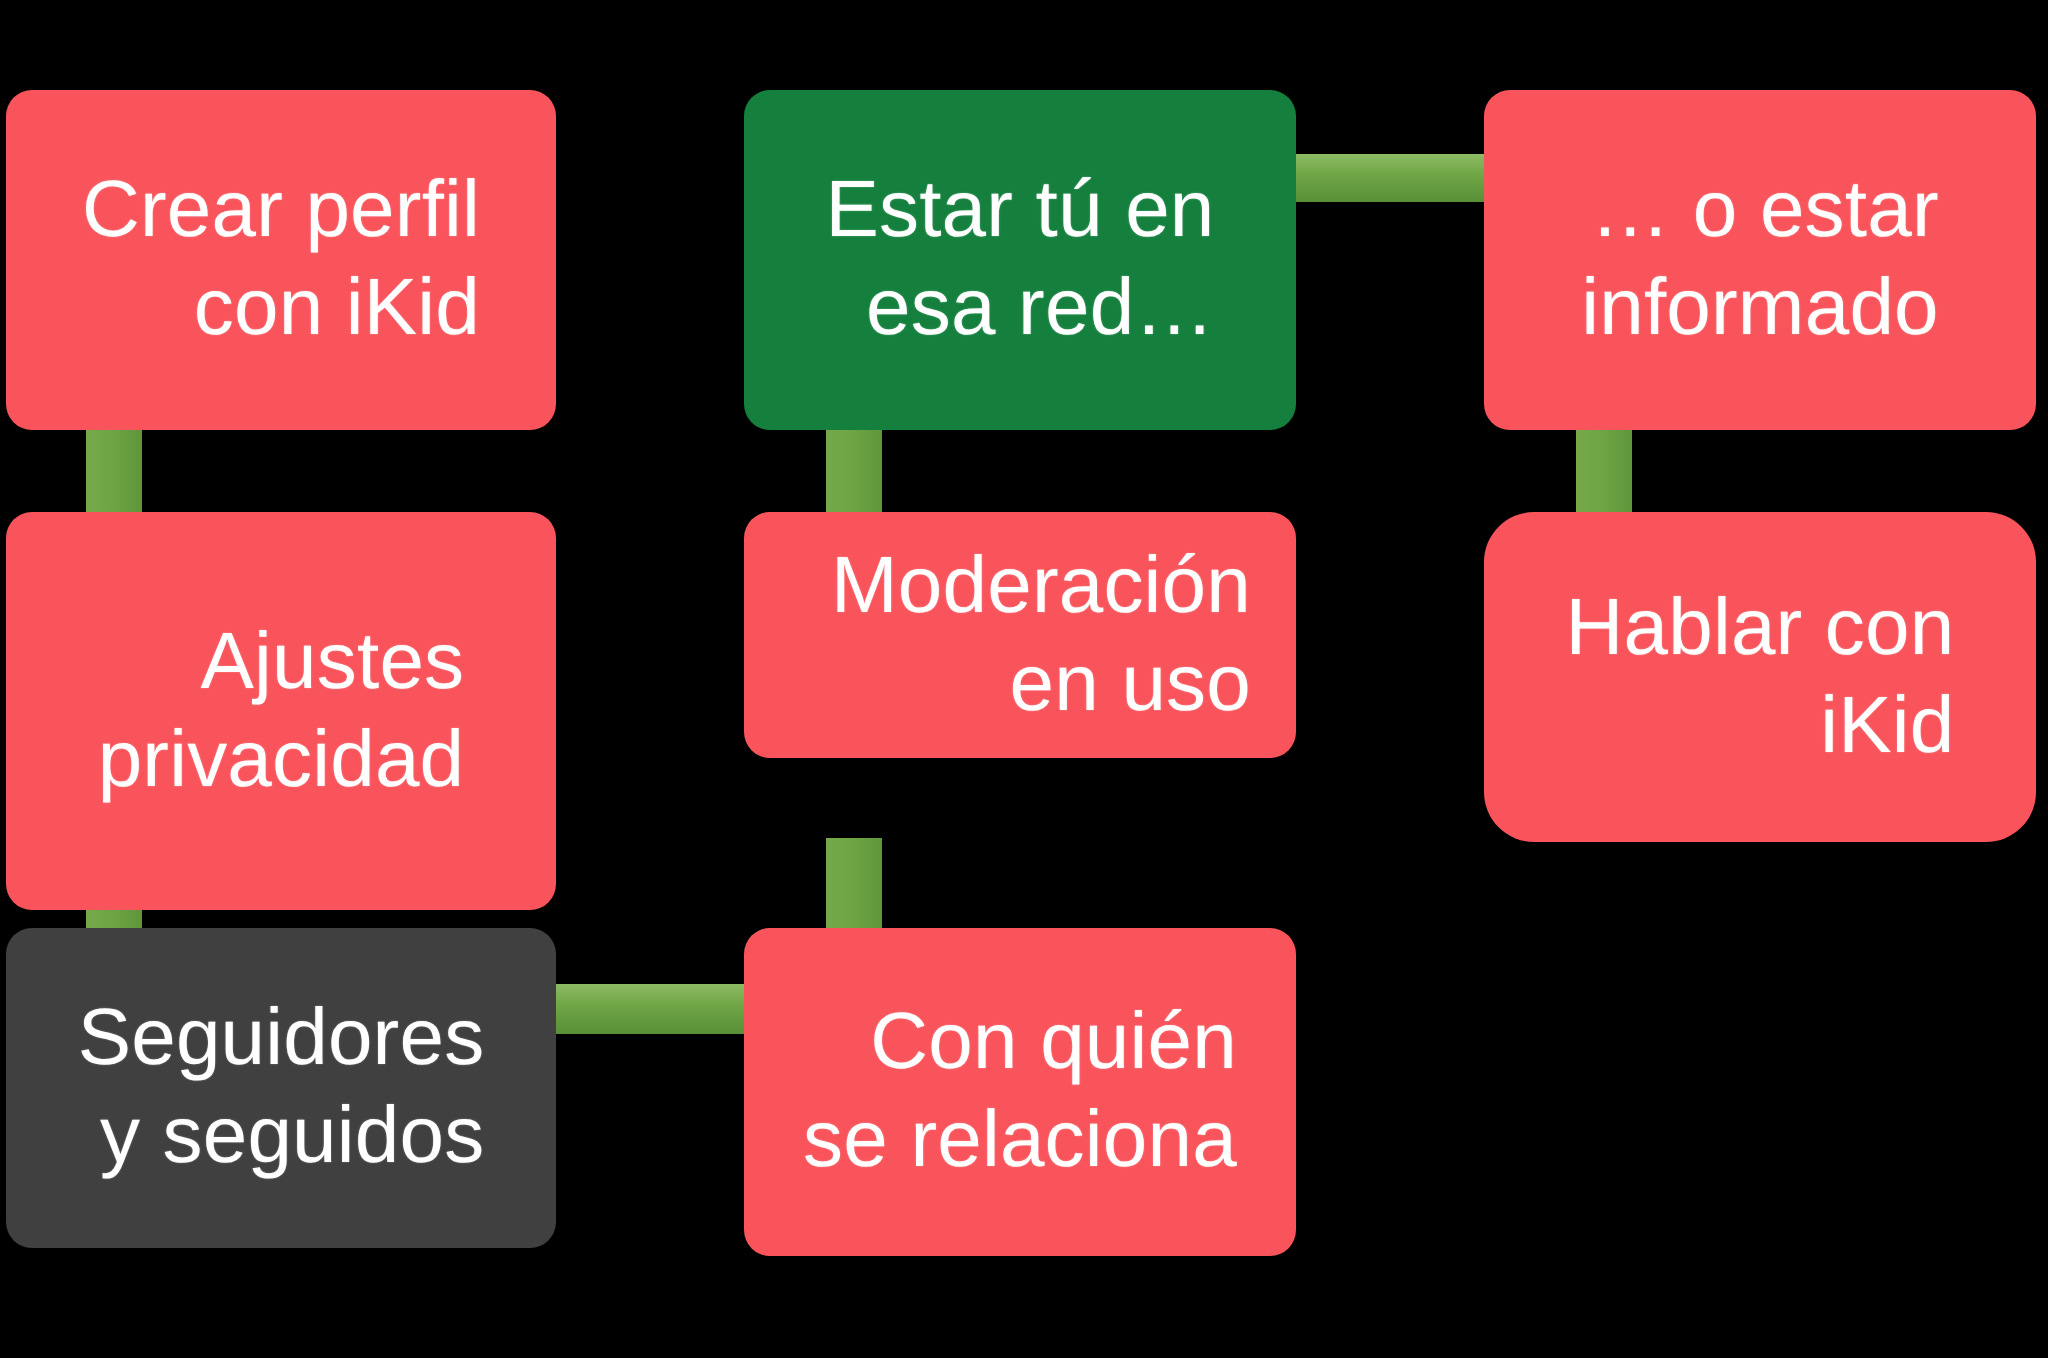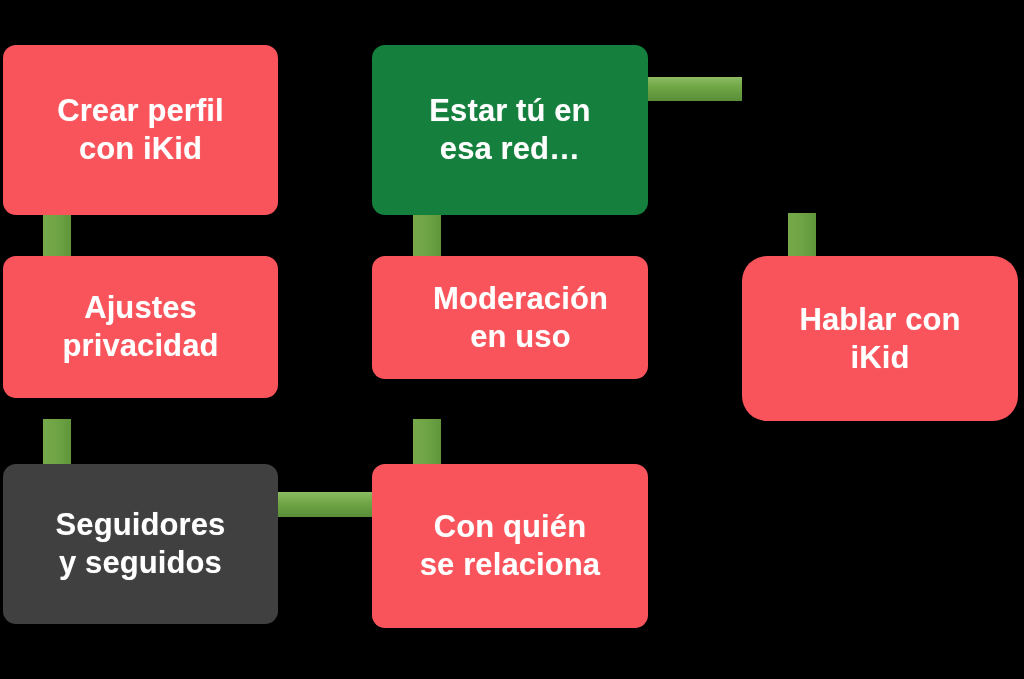--- a/index.html
+++ b/index.html
@@ -22,27 +22,28 @@
     border-radius: 13px;
     display: flex;
     align-items: center;
     justify-content: center;
     text-align: center;
     box-sizing: border-box;
     z-index: 3;
   }
   .node-label {
     color: #FFFFFF;
-    font-size: 31px;
+    font-size: 40px;
     line-height: 1.22;
-    font-weight: 700;
+    font-weight: 400;
     letter-spacing: 0.1px;
     padding: 0 8px;
     white-space: pre-line;
     text-shadow: 0 0 1px rgba(255,255,255,0.35);
+    text-align: right;
   }
   .connector {
     position: absolute;
     z-index: 1;
   }
   .connector.vertical {
     background: linear-gradient(to right, #76A84A 0%, #6FA545 45%, #5F963B 100%);
   }
   .connector.horizontal {
     background: linear-gradient(to bottom, #8CBB63 0%, #6FA545 45%, #588F37 100%);
@@ -60,21 +61,25 @@
     <div class="connector vertical" style="left: 413px; top: 419px; width: 28px; height: 47px;"></div>
     <div class="connector horizontal" style="left: 278px; top: 492px; width: 94px; height: 25px;"></div>
     <div class="node" style="left: 3px; top: 45px; width: 275px; height: 170px; background: rgb(249, 84, 91);">
       <div class="node-label" style="color: rgb(255, 255, 255);">Crear perfil
 con iKid</div>
     </div>
     <div class="node" style="left: 372px; top: 45px; width: 276px; height: 170px; background: #15803d;">
       <div class="node-label" style="color: rgb(255, 255, 255);">Estar tú en
 esa red…</div>
     </div>
-    <div class="node" style="left: 3px; top: 256px; width: 275px; height: 142px; background: rgb(249, 84, 91);">
+    <div class="node" style="left: 742px; top: 45px; width: 276px; height: 170px; background: rgb(249, 84, 91);">
+      <div class="node-label" style="color: rgb(255, 255, 255);">… o estar
+informado</div>
+    </div>
+    <div class="node" style="left: 3px; top: 256px; width: 275px; height: 199px; background: rgb(249, 84, 91);">
       <div class="node-label" style="color: rgb(255, 255, 255);">Ajustes
 privacidad</div>
     </div>
     <div class="node" style="left: 372px; top: 256px; width: 276px; height: 123px; background: rgb(249, 84, 91); padding-left: 21px;">
       <div class="node-label" style="color: rgb(255, 255, 255);">Moderación
 en uso</div>
     </div>
     <div class="node" style="left: 742px; top: 256px; width: 276px; height: 165px; background: rgb(249, 84, 91); border-radius: 25px;">
       <div class="node-label" style="color: rgb(255, 255, 255);">Hablar con
 iKid</div>

